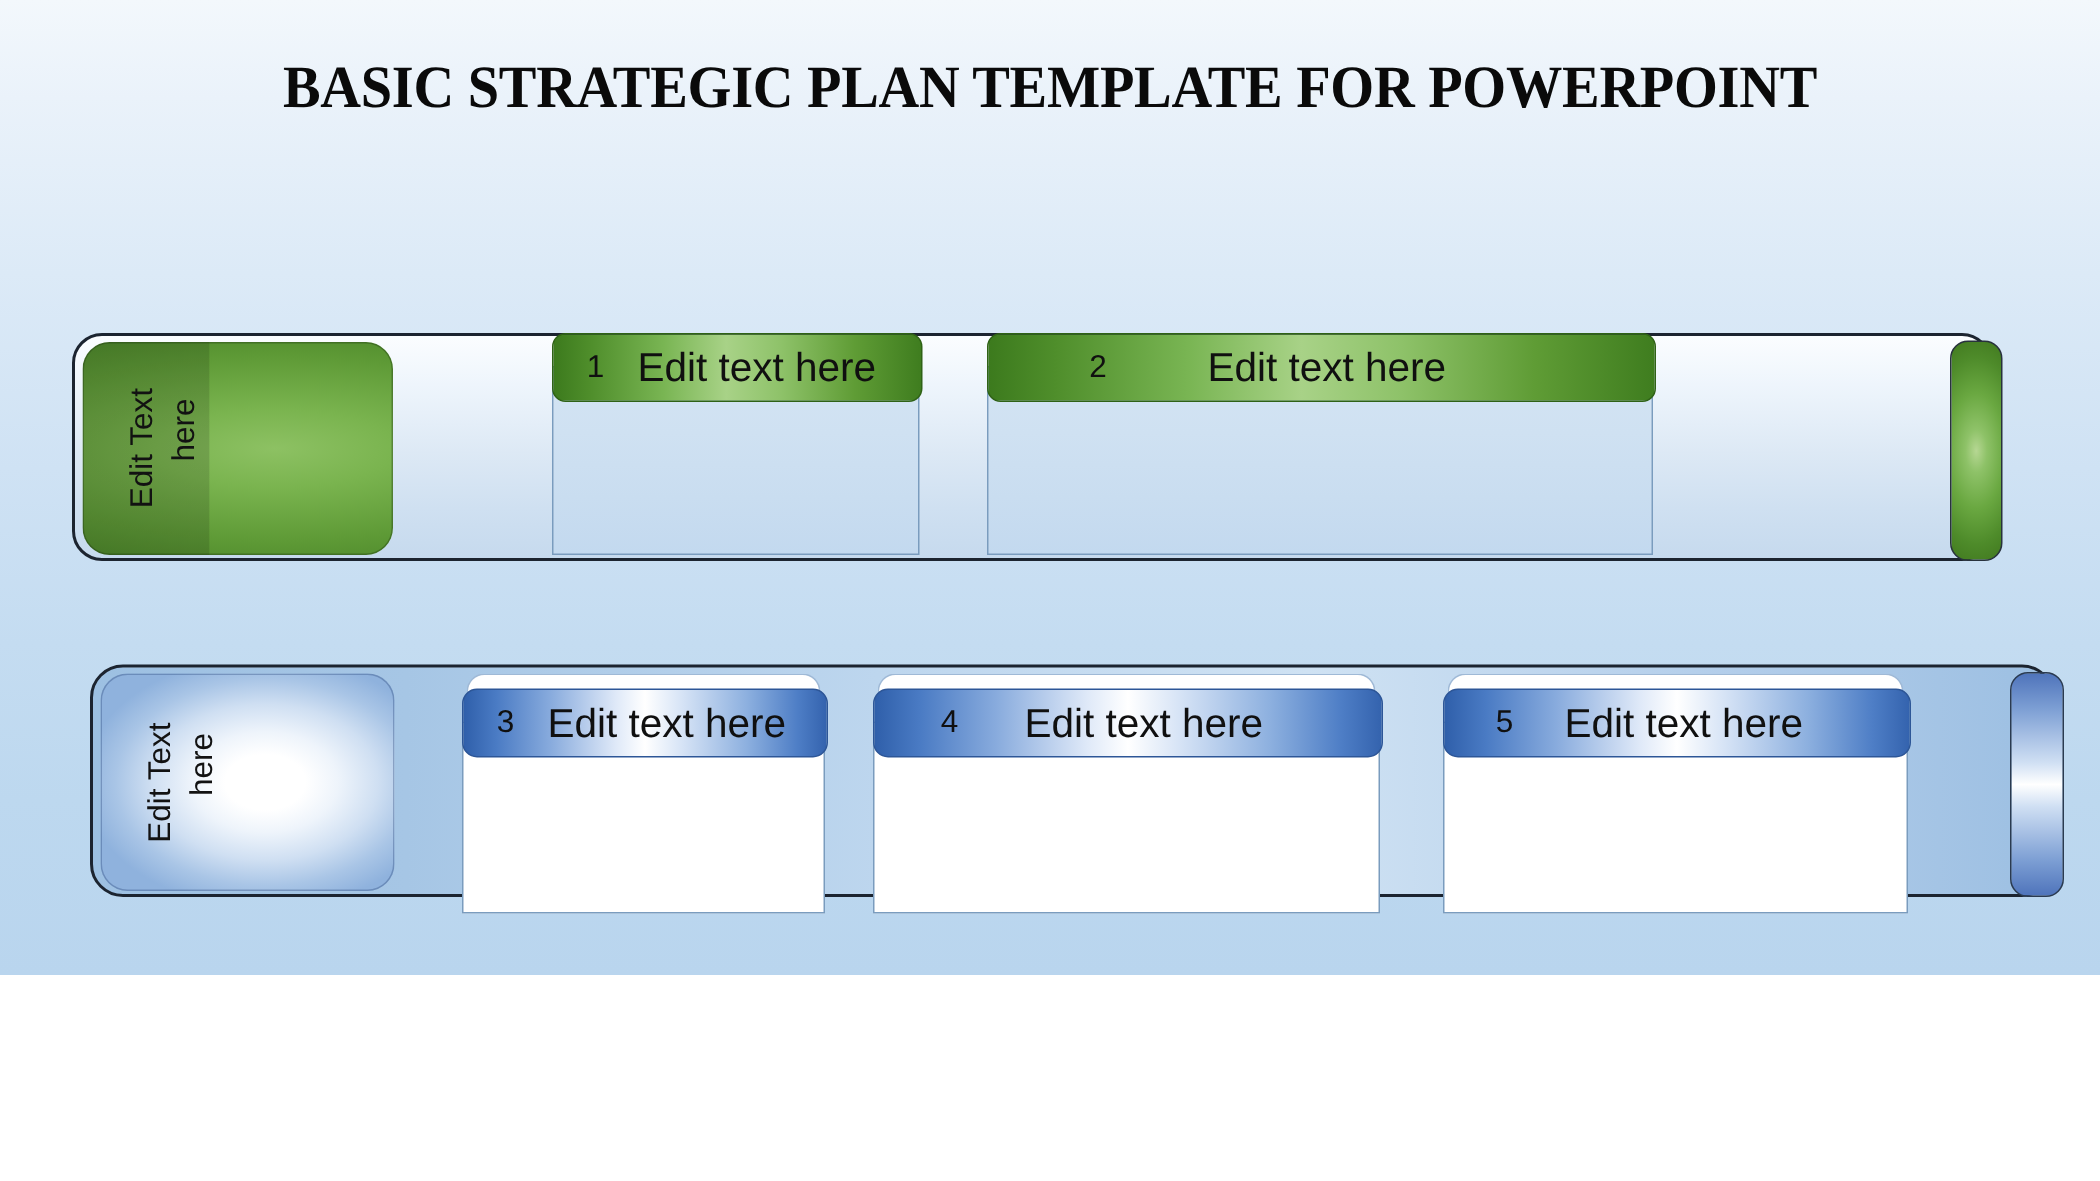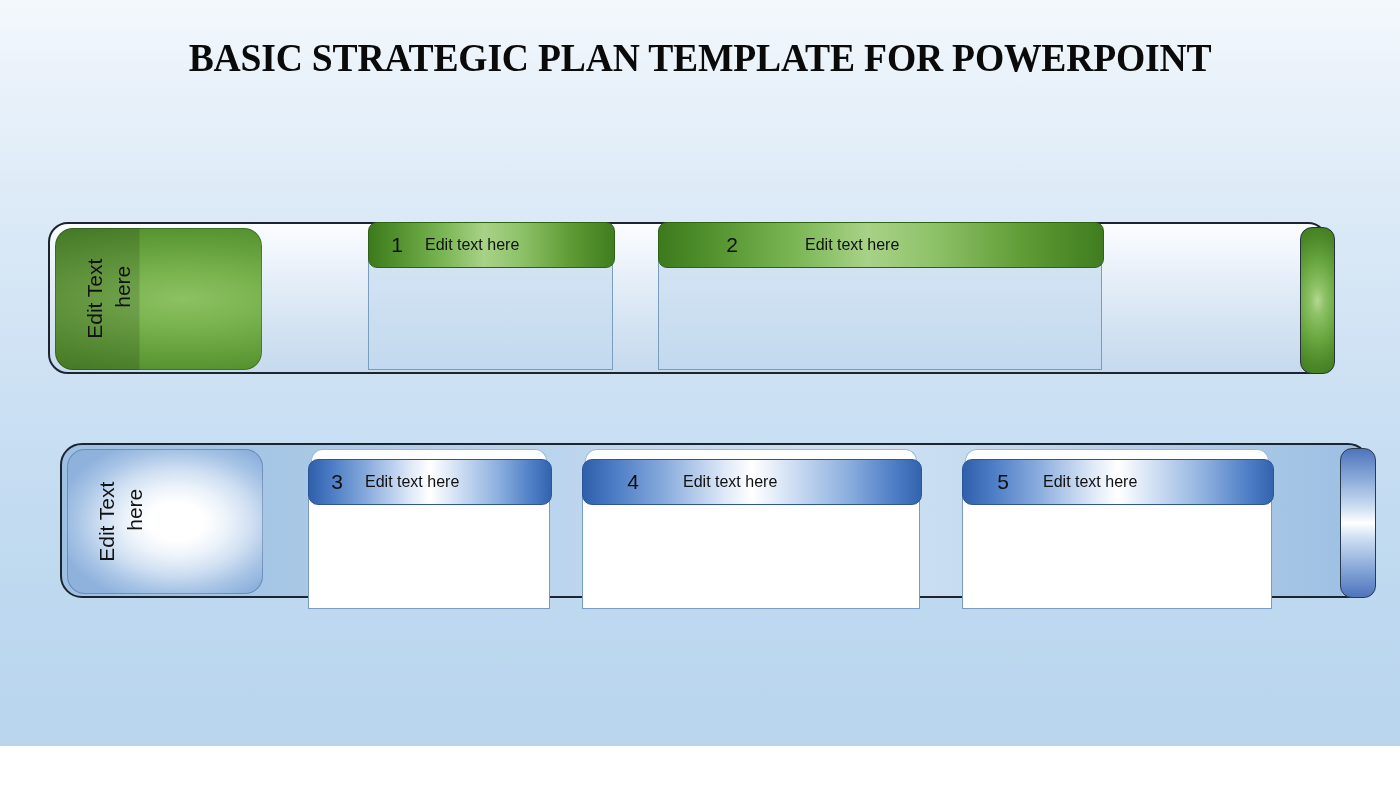--- a/index.html
+++ b/index.html
@@ -11,21 +11,21 @@
     width: 1400px;
     height: 787px;
     overflow: hidden;
     font-family: "Liberation Sans", sans-serif;
   }
 
   
   .slide {
     position: relative;
     width: 1400px;
-    height: 746px;
+    height: 650px;
     background: linear-gradient(180deg,
         #f3f8fc 0%,
         #eaf2fa 10%,
         #dceaf7 28%,
         #cfe2f4 48%,
         #c4dcf1 66%,
         #bdd8ef 82%,
         #b9d5ee 100%);
   }
 
@@ -206,21 +206,21 @@
     z-index: 3;
   }
   .card-head .num {
     font-size: 21px;
     color: #101010;
     width: 56px;
     text-align: center;
     flex: none;
   }
   .card-head .htext {
-    font-size: 16px;
+    font-size: 27px;
     color: #101010;
     white-space: nowrap;
   }
   .card-body {
     position: absolute;
     left: 0;
     top: 22px;
     width: 100%;
     box-sizing: border-box;
     z-index: 1;

